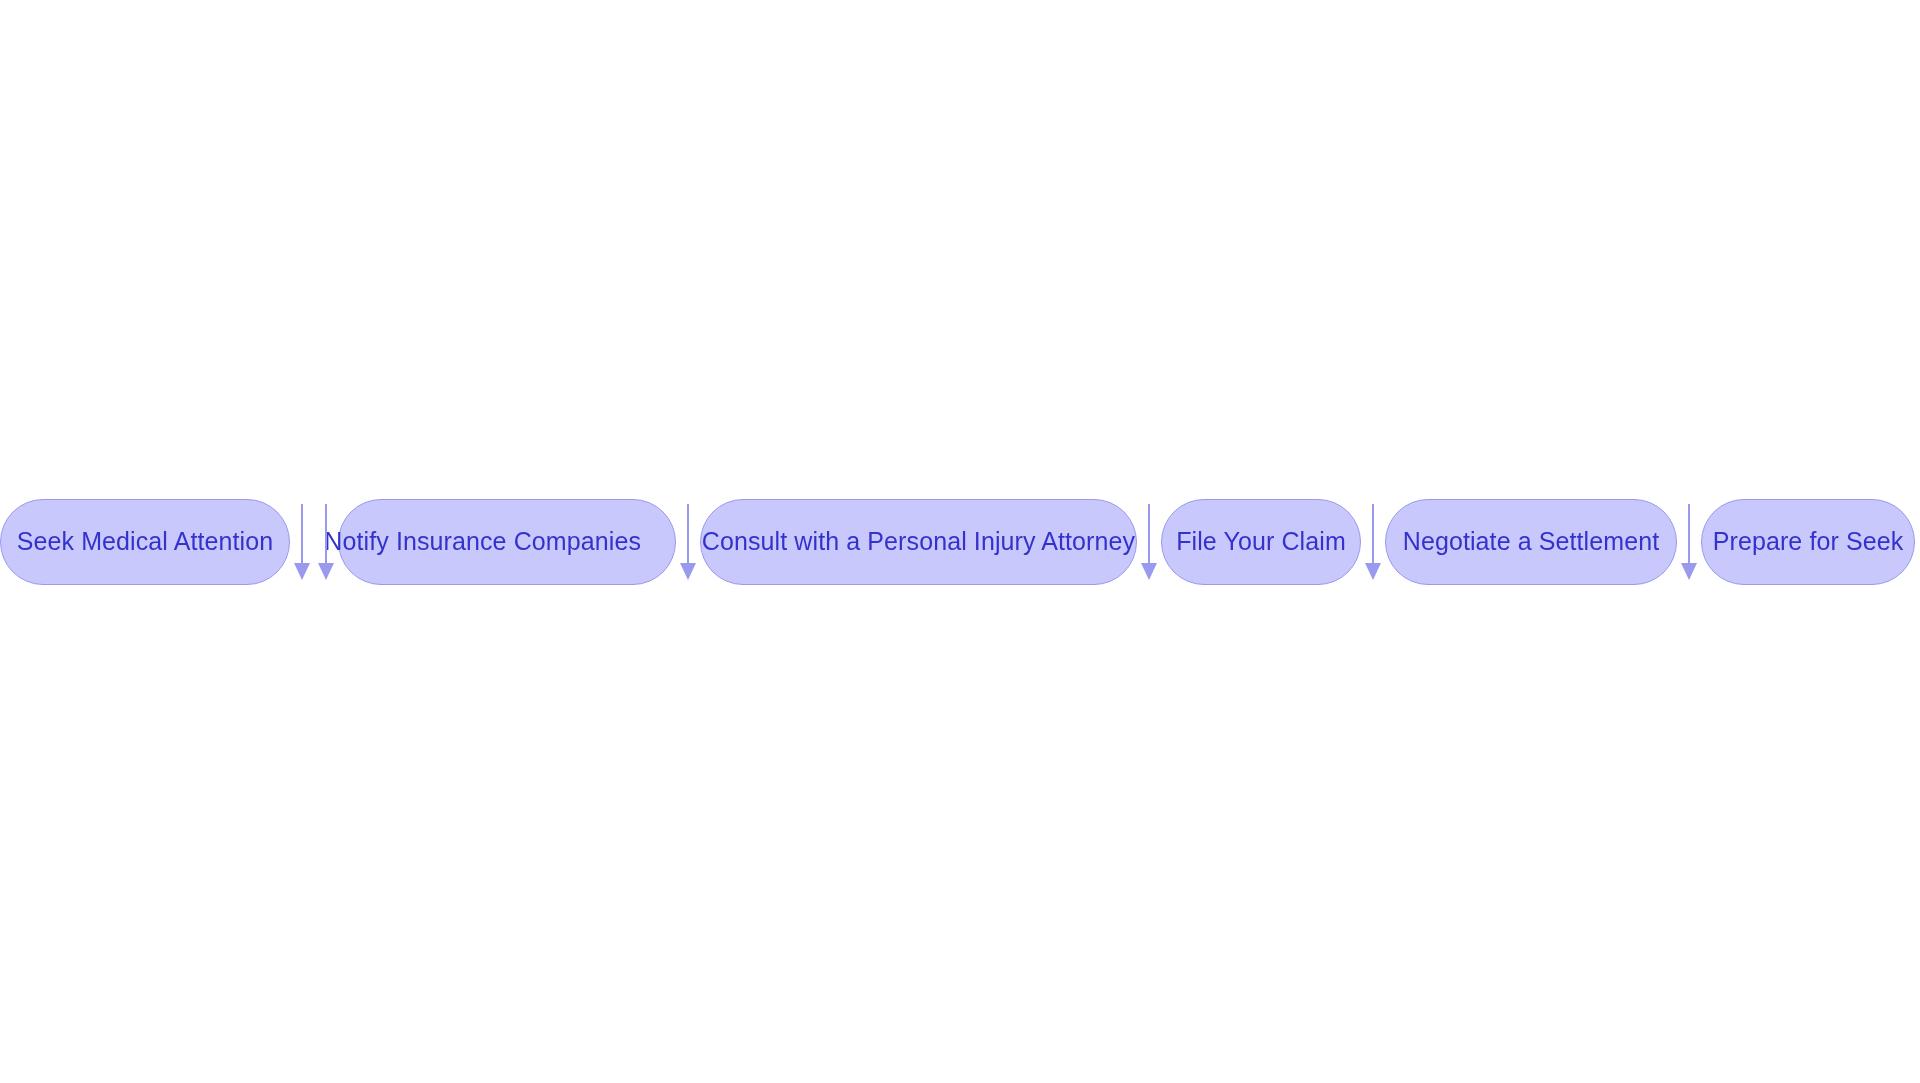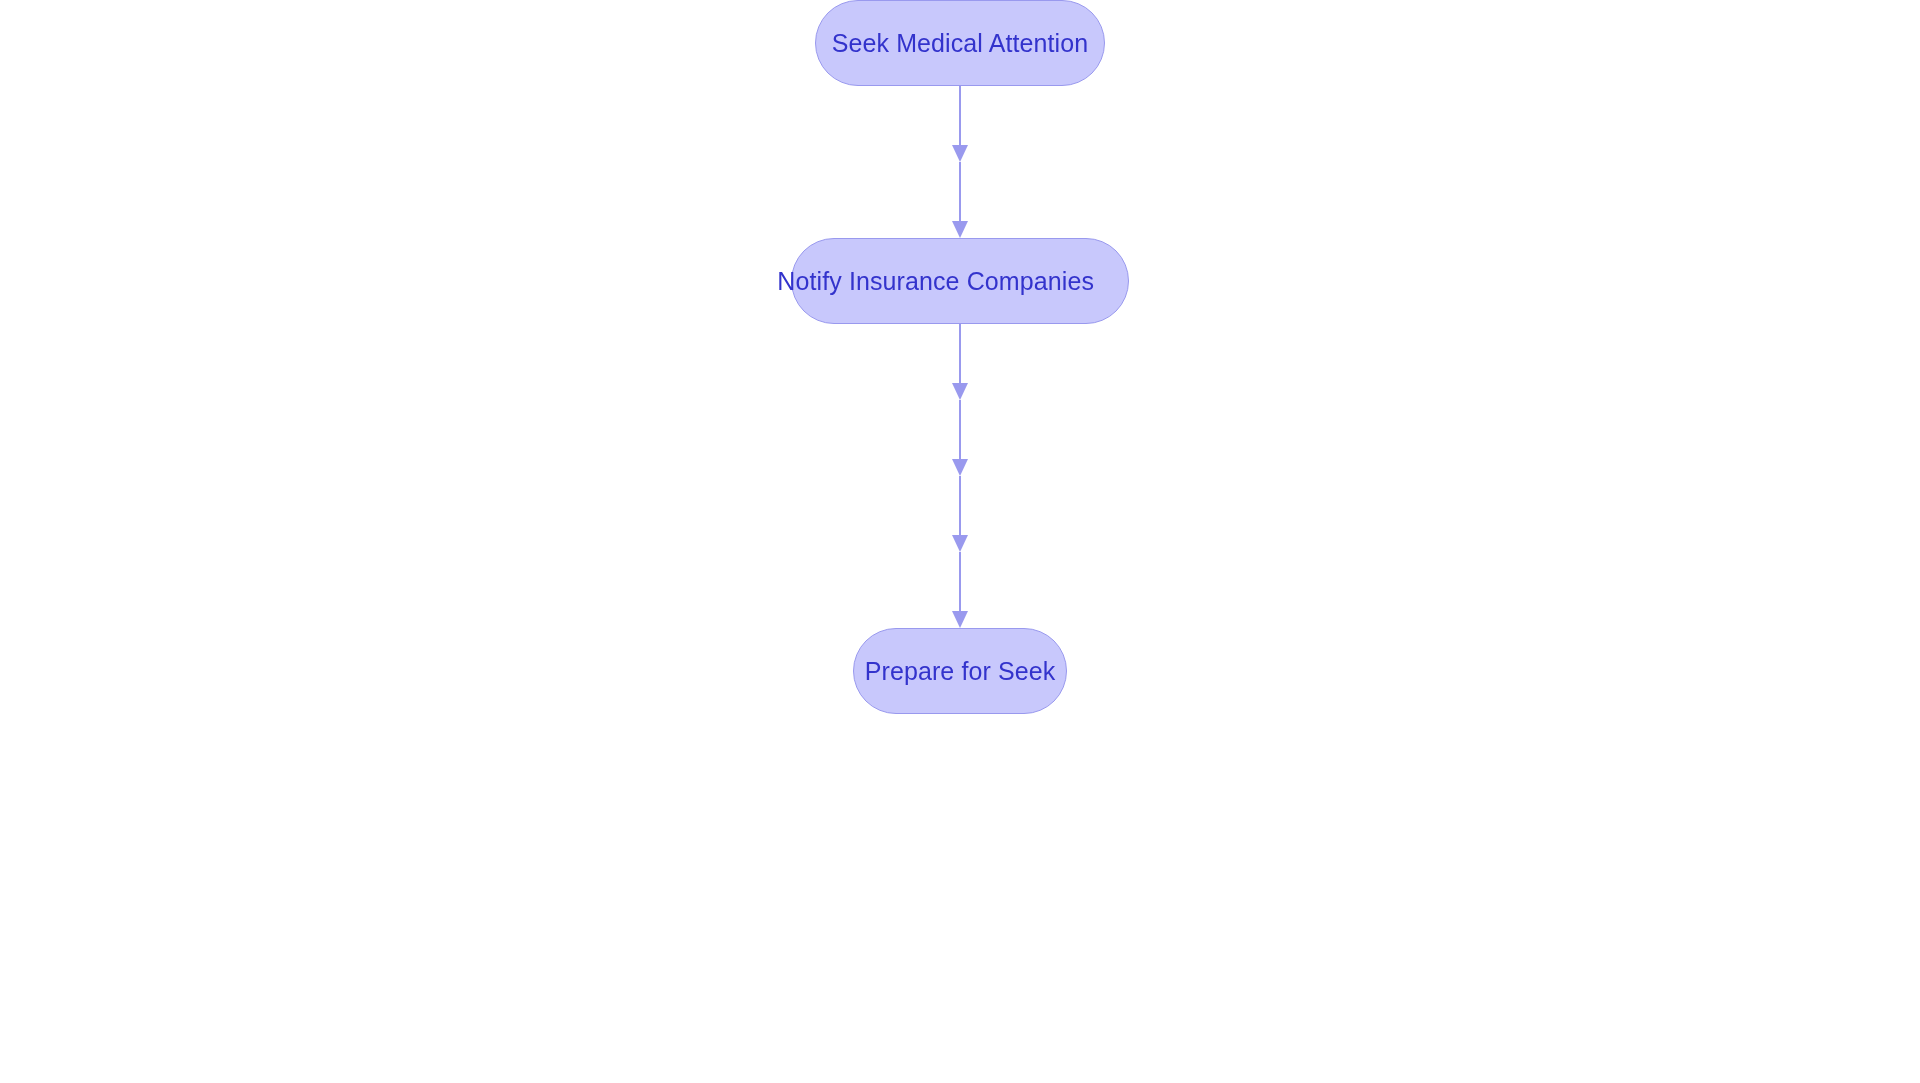--- a/index.html
+++ b/index.html
@@ -23,21 +23,21 @@
   }
 
   
   .flow-column {
     position: absolute;
     left: 0;
     top: 0;
     width: 1920px;
     height: 1083px;
     display: flex;
-    flex-direction: column;
+    flex-direction: row;
     align-items: center;
     justify-content: flex-start;
   }
 
   .flow-node {
     box-sizing: border-box;
     height: 86px;
     border-radius: 43px;
     background: #c8c8fc;
     border: 1.5px solid #9999ee;
@@ -119,32 +119,41 @@
 
     <div class="flow-node node-w-3">
       <span class="flow-node-label">Notify Insurance Companies</span>
     </div>
 
     <div class="flow-connector">
       <div class="flow-connector-line"></div>
       <div class="flow-connector-arrowhead"></div>
     </div>
 
+    <div class="flow-node node-w-4">
+      <span class="flow-node-label">Consult with a Personal Injury Attorney</span>
+    </div>
 
     <div class="flow-connector">
       <div class="flow-connector-line"></div>
       <div class="flow-connector-arrowhead"></div>
     </div>
 
+    <div class="flow-node node-w-5">
+      <span class="flow-node-label">File Your Claim</span>
+    </div>
 
     <div class="flow-connector">
       <div class="flow-connector-line"></div>
       <div class="flow-connector-arrowhead"></div>
     </div>
 
+    <div class="flow-node node-w-6">
+      <span class="flow-node-label">Negotiate a Settlement</span>
+    </div>
 
     <div class="flow-connector">
       <div class="flow-connector-line"></div>
       <div class="flow-connector-arrowhead"></div>
     </div>
 
     <div class="flow-node node-w-7">
       <span class="flow-node-label">Prepare for Seek</span>
     </div>
 

